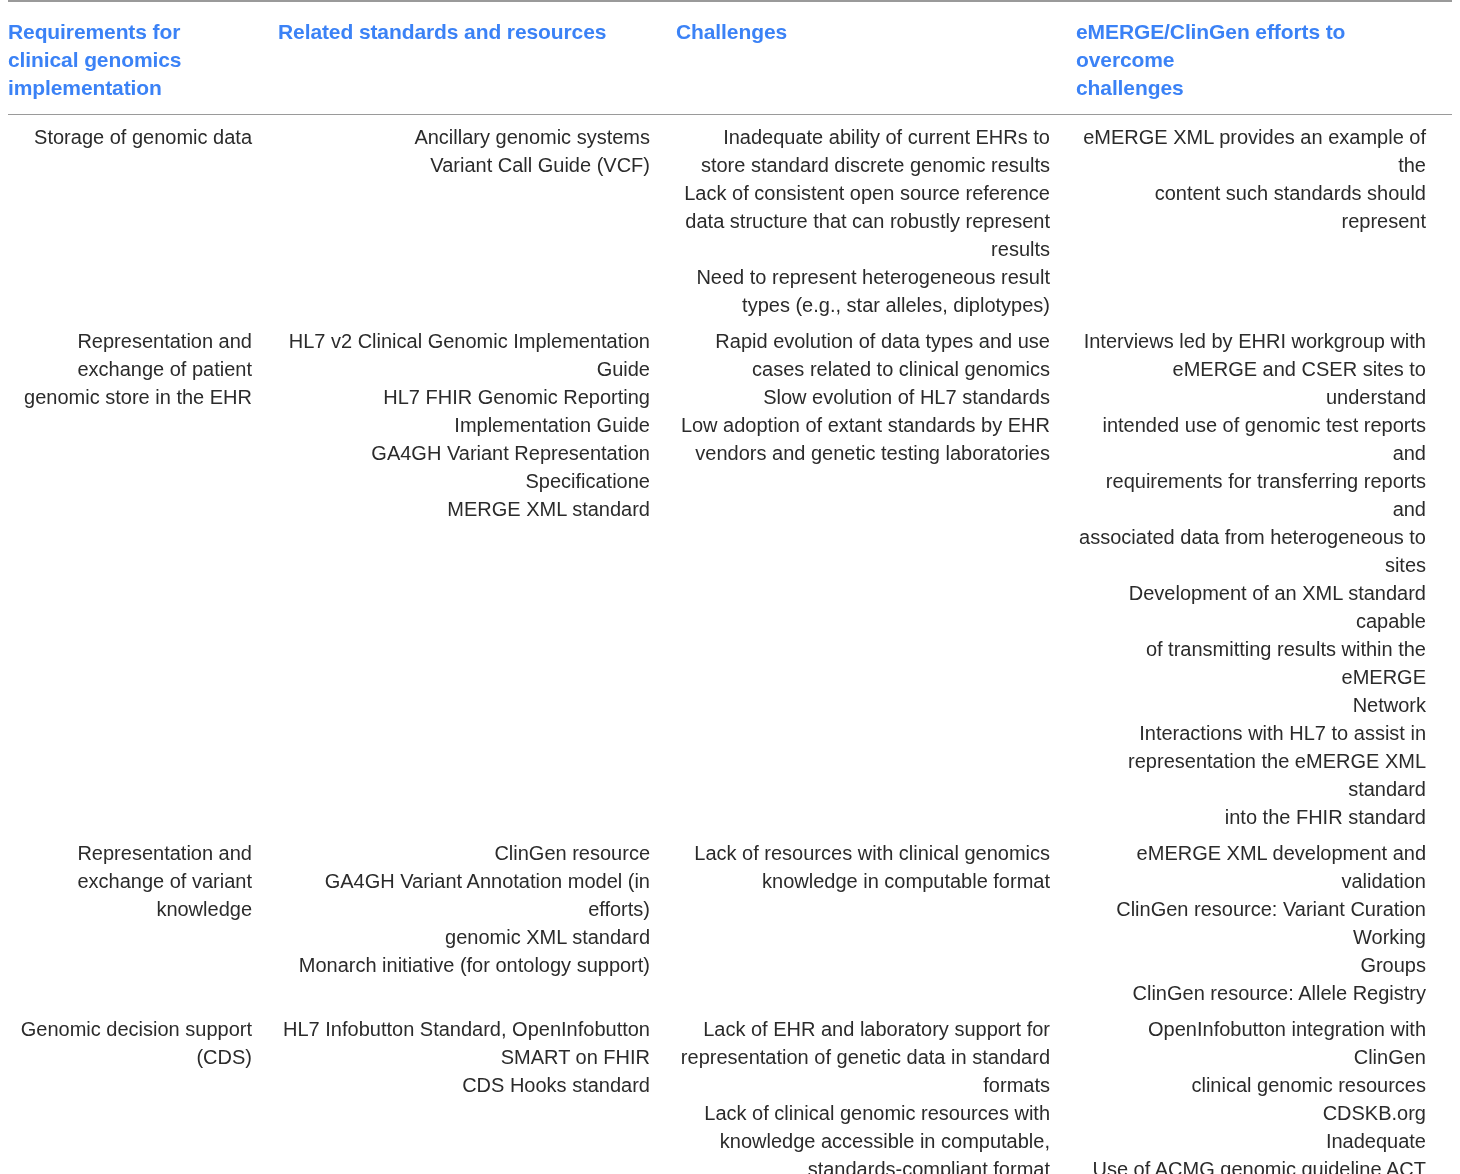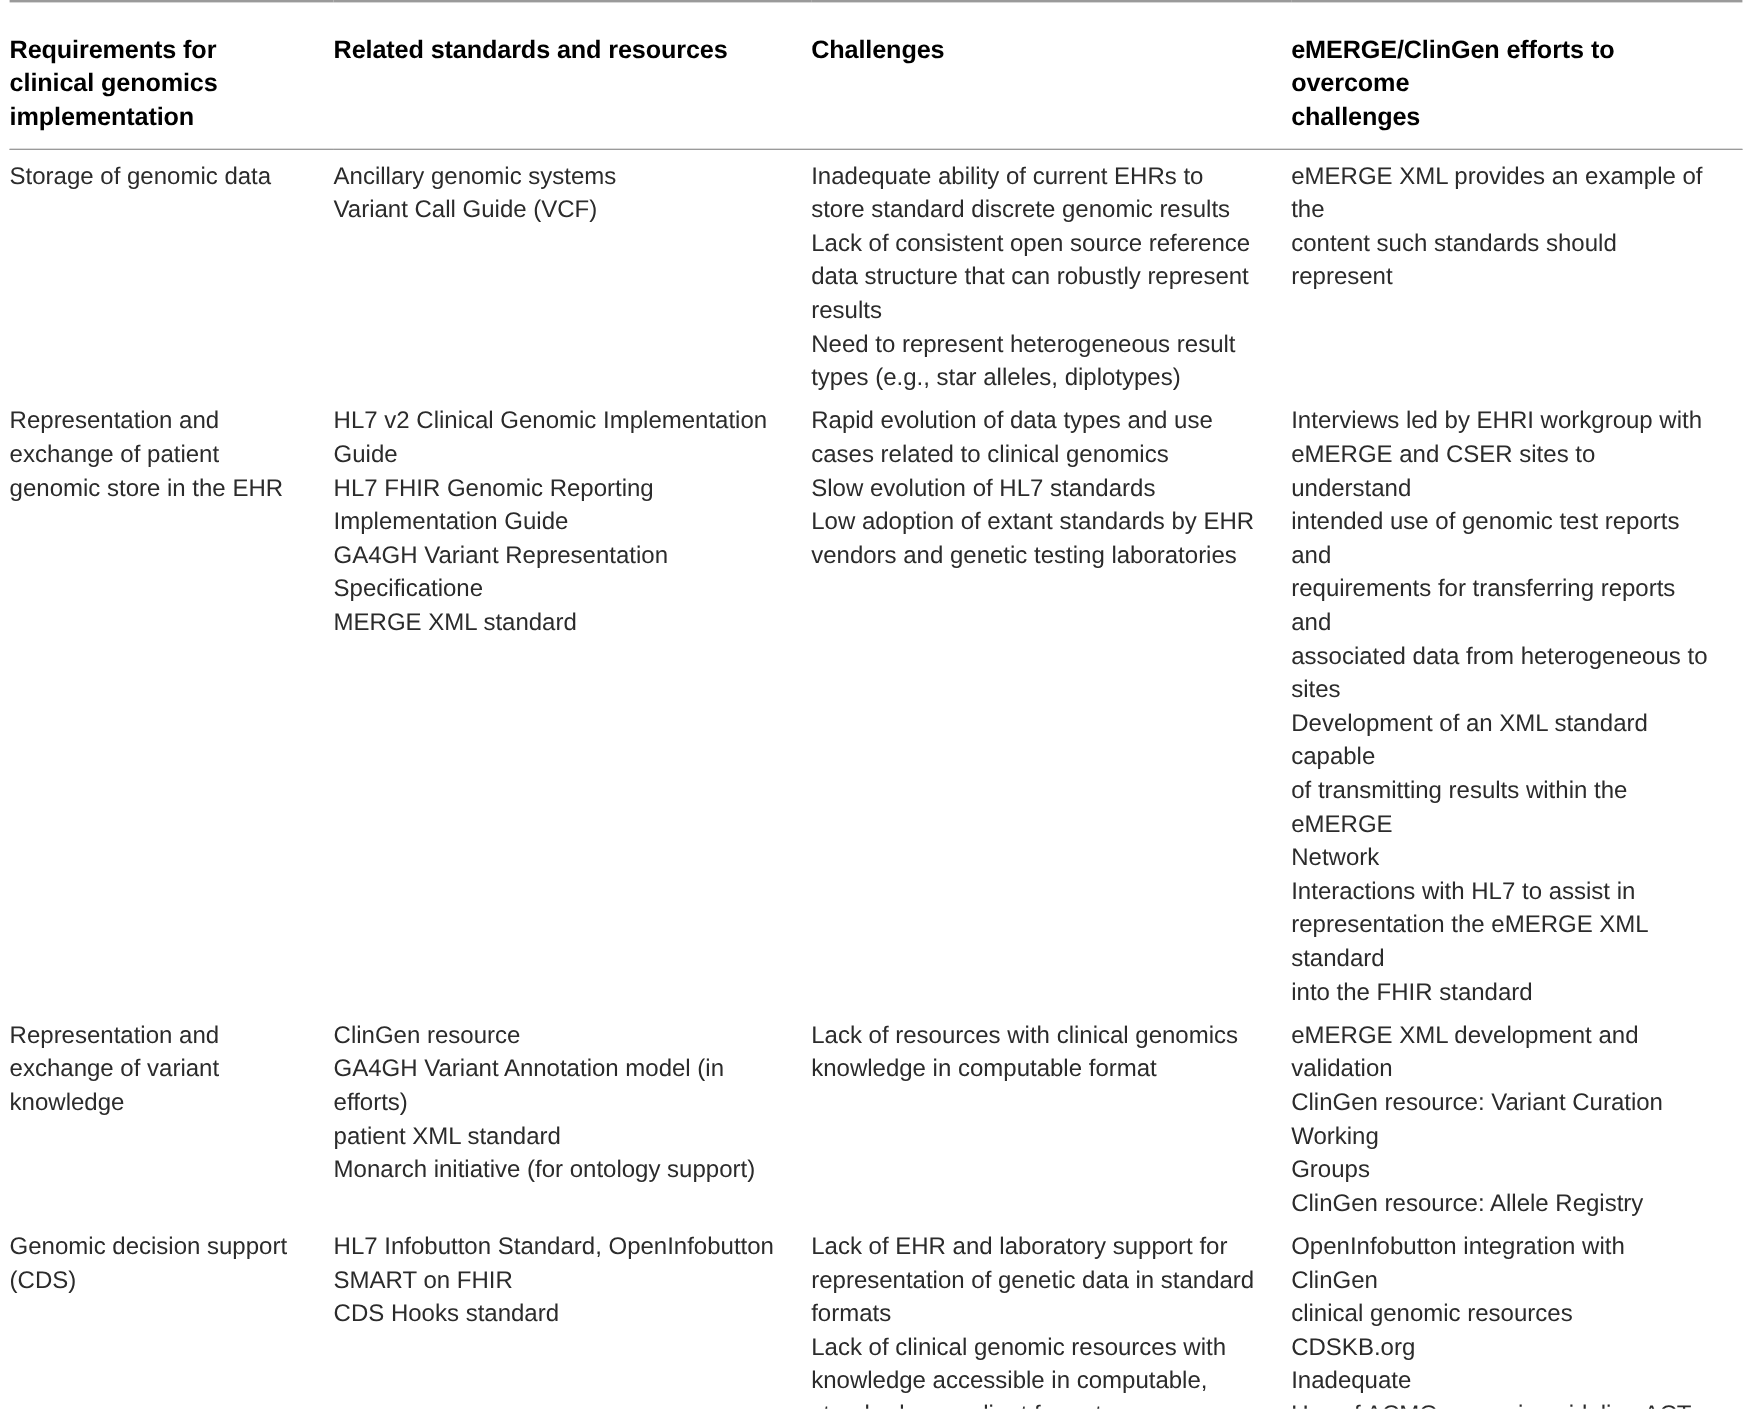--- a/index.html
+++ b/index.html
@@ -31,22 +31,22 @@
   table.genomics-table col.c2 { width: 398px; }
   table.genomics-table col.c3 { width: 400px; }
   table.genomics-table col.c4 { width: 376px; }
 
   thead th {
     text-align: left;
     vertical-align: top;
     font-weight: bold;
     font-size: 21px;
     line-height: 28px;
-    color: #000000;
-    padding: 26px 26px 12px 0;
+    color: #3b82f6;
+    padding: 16px 26px 12px 0;
     border-top: 2px solid #9a9a9a;
     border-bottom: 1.5px solid #9a9a9a;
     height: 90px;
     box-sizing: border-box;
     letter-spacing: -0.1px;
   }
   thead th .hdr-line { display: block; }
 
   tbody td {
     vertical-align: top;
@@ -54,20 +54,21 @@
     line-height: 28px;
     color: #2b2b2b;
     padding: 0 26px 0 0;
     border: none;
   }
   tbody tr.data-row > td { padding-top: 8px; }
 
   tbody td .cell-line {
     display: block;
     white-space: pre-wrap;
+    text-align: right;
   }
 
   
   .row-1 td { height: 192px; }
   .row-2 td { height: 300px; }
   .row-3 td { height: 137px; }
   .row-4 td { height: 290px; }
 </style>
 </head>
 <body>
@@ -161,21 +162,21 @@
         <tr class="data-row row-3">
           <td>
             <span class="cell-line">Representation and</span>
             <span class="cell-line">exchange of variant</span>
             <span class="cell-line">knowledge</span>
           </td>
           <td>
             <span class="cell-line">ClinGen resource</span>
             <span class="cell-line">GA4GH Variant Annotation model (in
 efforts)</span>
-            <span class="cell-line">patient XML standard</span>
+            <span class="cell-line">genomic XML standard</span>
             <span class="cell-line">Monarch initiative (for ontology support)</span>
           </td>
           <td>
             <span class="cell-line">Lack of resources with clinical genomics
 knowledge in computable format</span>
           </td>
           <td>
             <span class="cell-line">eMERGE XML development and validation</span>
             <span class="cell-line">ClinGen resource: Variant Curation Working
 Groups</span>

